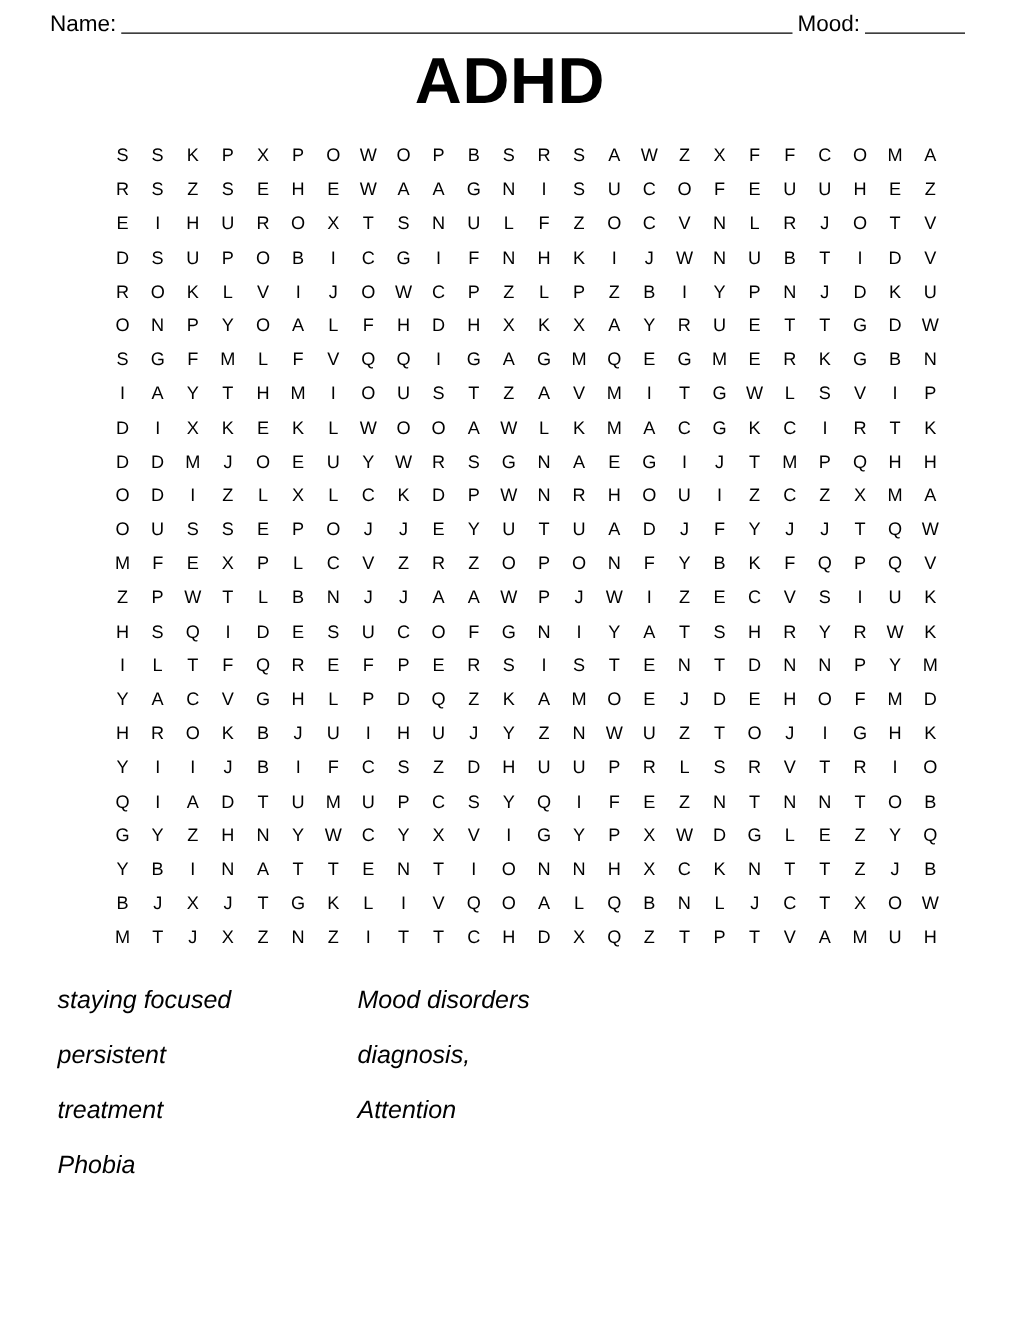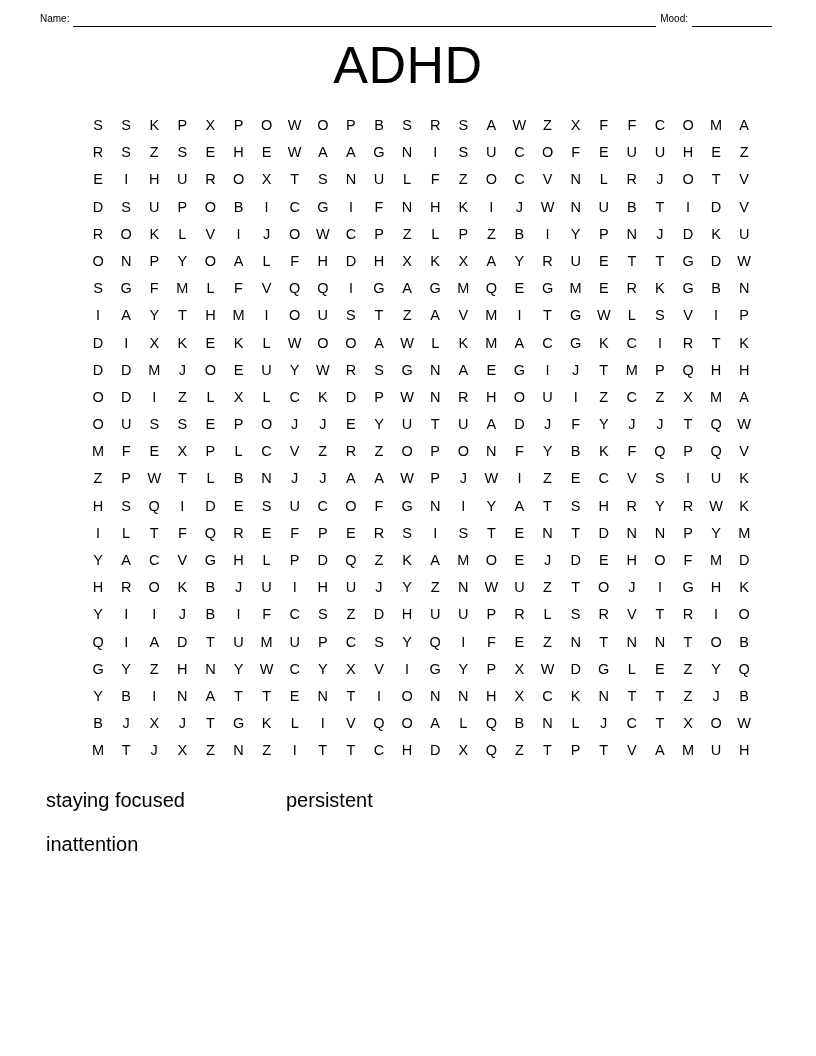--- a/index.html
+++ b/index.html
@@ -18,21 +18,21 @@
 
   
   .name-date-row {
     position: absolute;
     top: 4px;
     left: 0;
     width: 816px;
     height: 24px;
     display: flex;
     align-items: flex-end;
-    font-size: 10px;
+    font-size: 18px;
     padding: 0 40px;
     box-sizing: border-box;
   }
   .field-label {
     white-space: nowrap;
     line-height: 18px;
   }
   .rule {
     border-bottom: 1px solid #000;
     height: 14px;
@@ -43,21 +43,21 @@
 
   
   .puzzle-title {
     position: absolute;
     top: 36px;
     left: 0;
     width: 816px;
     text-align: center;
     font-size: 52px;
     line-height: 58px;
-    font-weight: 400;
+    font-weight: 700;
     letter-spacing: 0.5px;
   }
 
   
   .grid-wrap {
     position: absolute;
     top: 112px;
     left: 84px;
     width: 650px;
   }
@@ -80,20 +80,21 @@
     position: absolute;
     top: 778px;
     left: 46px;
     width: 700px;
     display: flex;
     gap: 0;
   }
   .word-col {
     width: 240px;
     flex: 0 0 240px;
+    font-style: italic;
   }
   .word-item {
     font-size: 20px;
     line-height: 44px;
     height: 44px;
     white-space: nowrap;
   }
 </style>
 </head>
 <body>
@@ -730,18 +731,24 @@
       <span class="grid-cell">A</span>
       <span class="grid-cell">M</span>
       <span class="grid-cell">U</span>
       <span class="grid-cell">H</span>
     </div>
   </div>
 
 <div class="word-list">
     <div class="word-col">
       <div class="word-item">staying focused</div>
-      <div class="word-item">inattention</div>
+      <div class="word-item">persistent</div>
+      <div class="word-item">treatment</div>
+      <div class="word-item">Phobia</div>
     </div>
     <div class="word-col">
-      <div class="word-item">persistent</div>
+      <div class="word-item">Mood disorders</div>
+      <div class="word-item">diagnosis,</div>
+      <div class="word-item">Attention</div>
+    </div>
+    <div class="word-col">
     </div>
   </div>
 
 </body></html>

